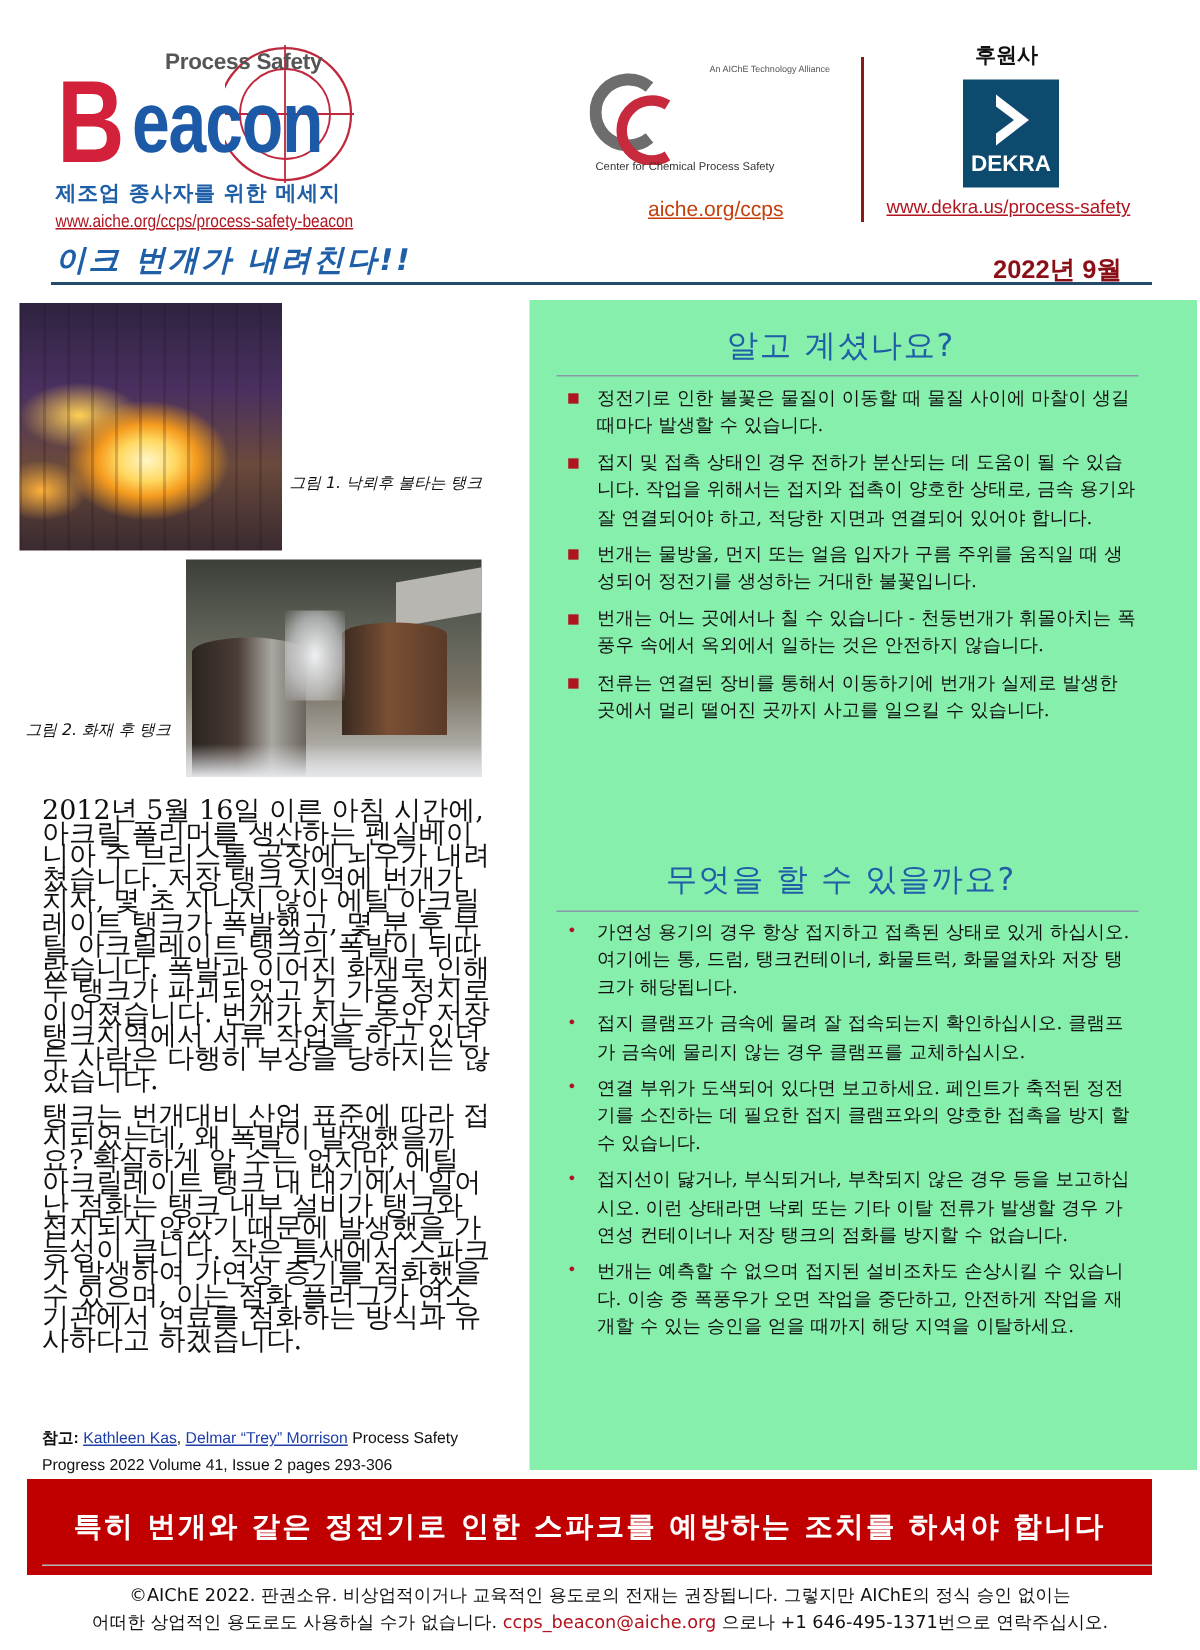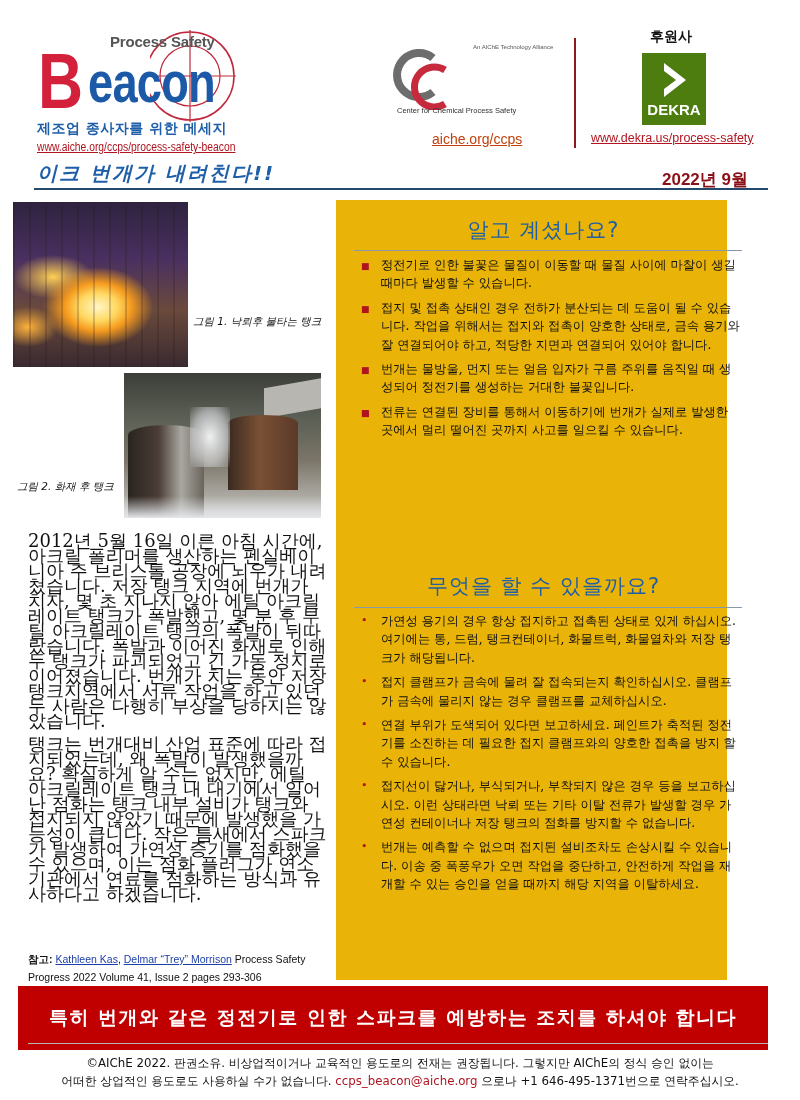--- a/index.html
+++ b/index.html
@@ -20,21 +20,21 @@
 
   .ccps-logo { position: absolute; left: 393px; top: 40px; width: 160px; height: 80px; }
   .ccps-logo .alliance { position: absolute; left: 80px; top: 4px; font-family: "Liberation Sans", sans-serif; font-size: 6px; color: #555; white-space: nowrap; }
   .ccps-logo .cps { position: absolute; left: 40px; top: 10px; font-family: "Liberation Sans", sans-serif; font-size: 46px; line-height: 46px; color: #c62a3c; letter-spacing: -2px; }
   .ccps-logo .center { position: absolute; left: 4px; top: 66px; font-family: "Liberation Sans", sans-serif; font-size: 7.5px; color: #333; white-space: nowrap; }
   .ccps-logo svg { position: absolute; left: 0; top: 8px; }
   .ccps-url { position: absolute; left: 432px; top: 131px; font-family: "Liberation Sans", sans-serif; font-size: 14px; color: #c2410c; text-decoration: underline; }
 
   .sponsor-divider { position: absolute; left: 574px; top: 38px; width: 2px; height: 110px; background: #8a1a1a; }
   .sponsor-label { position: absolute; left: 650px; top: 28px; font-size: 14px; font-weight: bold; color: #111; }
-  .dekra-logo { position: absolute; left: 642px; top: 53px; width: 64px; height: 72px; background: #4d7c0f; }
+  .dekra-logo { position: absolute; left: 642px; top: 53px; width: 64px; height: 72px; background: #0c4a6e; }
   .dekra-logo svg { position: absolute; left: 20px; top: 8px; }
   .dekra-logo .dk { position: absolute; left: 0; width: 64px; top: 48px; text-align: center; font-family: "Liberation Sans", sans-serif; font-weight: bold; font-size: 15px; color: #fff; }
   .dekra-url { position: absolute; left: 591px; top: 131px; font-family: "Liberation Sans", sans-serif; font-size: 12.5px; color: #b0141f; text-decoration: underline; white-space: nowrap; }
   .issue-date { position: absolute; left: 662px; top: 168px; font-family: "Liberation Sans", sans-serif; font-size: 17px; font-weight: bold; color: #8b0f16; }
 
   
   .fig1 { position: absolute; left: 13px; top: 202px; width: 175px; height: 165px; overflow: hidden;
     background:
       radial-gradient(ellipse 55px 40px at 85px 105px, #fff6c8 0%, #ffd860 35%, #f59b1e 60%, rgba(200,90,30,0) 100%),
       radial-gradient(ellipse 40px 22px at 40px 75px, #ffcf55 0%, rgba(220,120,40,0) 100%),
@@ -53,21 +53,21 @@
   .fig2 .snow { position: absolute; left: 0; bottom: 0; width: 197px; height: 22px; background: linear-gradient(180deg, rgba(230,232,235,0) 0%, #e4e6ea 100%); }
   .fig2-caption { position: absolute; left: 17px; top: 480px; font-size: 10.5px; font-style: italic; color: #111; }
 
   .story { position: absolute; left: 28px; top: 533px; width: 300px; font-family: "DejaVu Serif", "Liberation Serif", serif; font-size: 18px; line-height: 15px; color: #111; }
   .story p { margin-bottom: 8px; }
   .reference { position: absolute; left: 28px; top: 950px; width: 300px; font-family: "Liberation Sans", sans-serif; font-size: 10.5px; line-height: 18px; color: #111; }
   .reference .ref-label { font-weight: bold; }
   .reference a { color: #1f3fa8; text-decoration: underline; }
 
   
-  .panel { position: absolute; left: 336px; top: 200px; width: 391px; height: 780px; background: #eab308; }
+  .panel { position: absolute; left: 353px; top: 200px; width: 445px; height: 780px; background: #86efac; }
   .section-title { position: absolute; left: 0; width: 415px; text-align: center; font-size: 21px; color: #1f5fa8; letter-spacing: 1px; }
   .section-rule { position: absolute; left: 18px; width: 388px; height: 1px; background: #8899aa; }
   .bullets { position: absolute; left: 22px; width: 385px; list-style: none; font-family: "DejaVu Serif", "Liberation Serif", serif; font-size: 12.3px; line-height: 18.4px; color: #111; }
   .bullets li { position: relative; padding-left: 23px; margin-bottom: 6px; }
   .bullets li .marker { position: absolute; left: 3px; top: 0; color: #b0141f; font-size: 11px; }
   .bullets.square li .marker { font-size: 9px; top: 1px; }
 
   
   .banner { position: absolute; left: 18px; top: 986px; width: 750px; height: 64px; background: #c00000; display: flex; align-items: center; justify-content: center; }
   .banner span { font-size: 19px; font-weight: bold; color: #ffffff; letter-spacing: 1.5px; white-space: nowrap; }
@@ -139,21 +139,21 @@
   <a>Kathleen Kas</a><span>, </span><a>Delmar “Trey” Morrison</a><span> Process Safety Progress 2022 Volume 41, Issue 2 pages 293-306</span>
 </div>
 
 <div class="panel">
   <div class="section-title" style="top:16px;">알고 계셨나요?</div>
   <div class="section-rule" style="top:50px;"></div>
   <ul class="bullets square" style="top:56px;">
     <li><span class="marker">■</span><span>정전기로 인한 불꽃은 물질이 이동할 때 물질 사이에 마찰이 생길 때마다 발생할 수 있습니다.</span></li>
     <li><span class="marker">■</span><span>접지 및 접촉 상태인 경우 전하가 분산되는 데 도움이 될 수 있습니다. 작업을 위해서는 접지와 접촉이 양호한 상태로, 금속 용기와 잘 연결되어야 하고, 적당한 지면과 연결되어 있어야 합니다.</span></li>
     <li><span class="marker">■</span><span>번개는 물방울, 먼지 또는 얼음 입자가 구름 주위를 움직일 때 생성되어 정전기를 생성하는 거대한 불꽃입니다.</span></li>
-    <li><span class="marker">■</span></li>
+    <li><span class="marker">■</span><span>번개는 어느 곳에서나 칠 수 있습니다 - 천둥번개가 휘몰아치는 폭풍우 속에서 옥외에서 일하는 것은 안전하지 않습니다.</span></li>
     <li><span class="marker">■</span><span>전류는 연결된 장비를 통해서 이동하기에 번개가 실제로 발생한 곳에서 멀리 떨어진 곳까지 사고를 일으킬 수 있습니다.</span></li>
   </ul>
 
   <div class="section-title" style="top:372px;">무엇을 할 수 있을까요?</div>
   <div class="section-rule" style="top:407px;"></div>
   <ul class="bullets" style="top:412px;">
     <li><span class="marker">•</span><span>가연성 용기의 경우 항상 접지하고 접촉된 상태로 있게 하십시오. 여기에는 통, 드럼, 탱크컨테이너, 화물트럭, 화물열차와 저장 탱크가 해당됩니다.</span></li>
     <li><span class="marker">•</span><span>접지 클램프가 금속에 물려 잘 접속되는지 확인하십시오. 클램프가 금속에 물리지 않는 경우 클램프를 교체하십시오.</span></li>
     <li><span class="marker">•</span><span>연결 부위가 도색되어 있다면 보고하세요. 페인트가 축적된 정전기를 소진하는 데 필요한 접지 클램프와의 양호한 접촉을 방지 할 수 있습니다.</span></li>
     <li><span class="marker">•</span><span>접지선이 닳거나, 부식되거나, 부착되지 않은 경우 등을 보고하십시오. 이런 상태라면 낙뢰 또는 기타 이탈 전류가 발생할 경우 가연성 컨테이너나 저장 탱크의 점화를 방지할 수 없습니다.</span></li>

